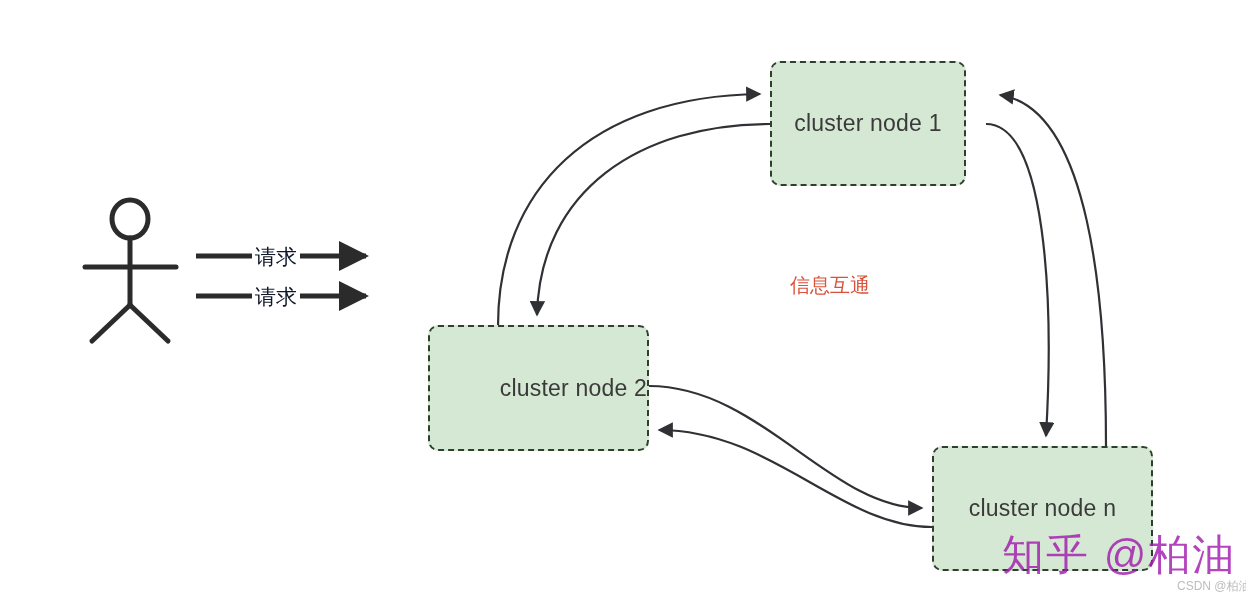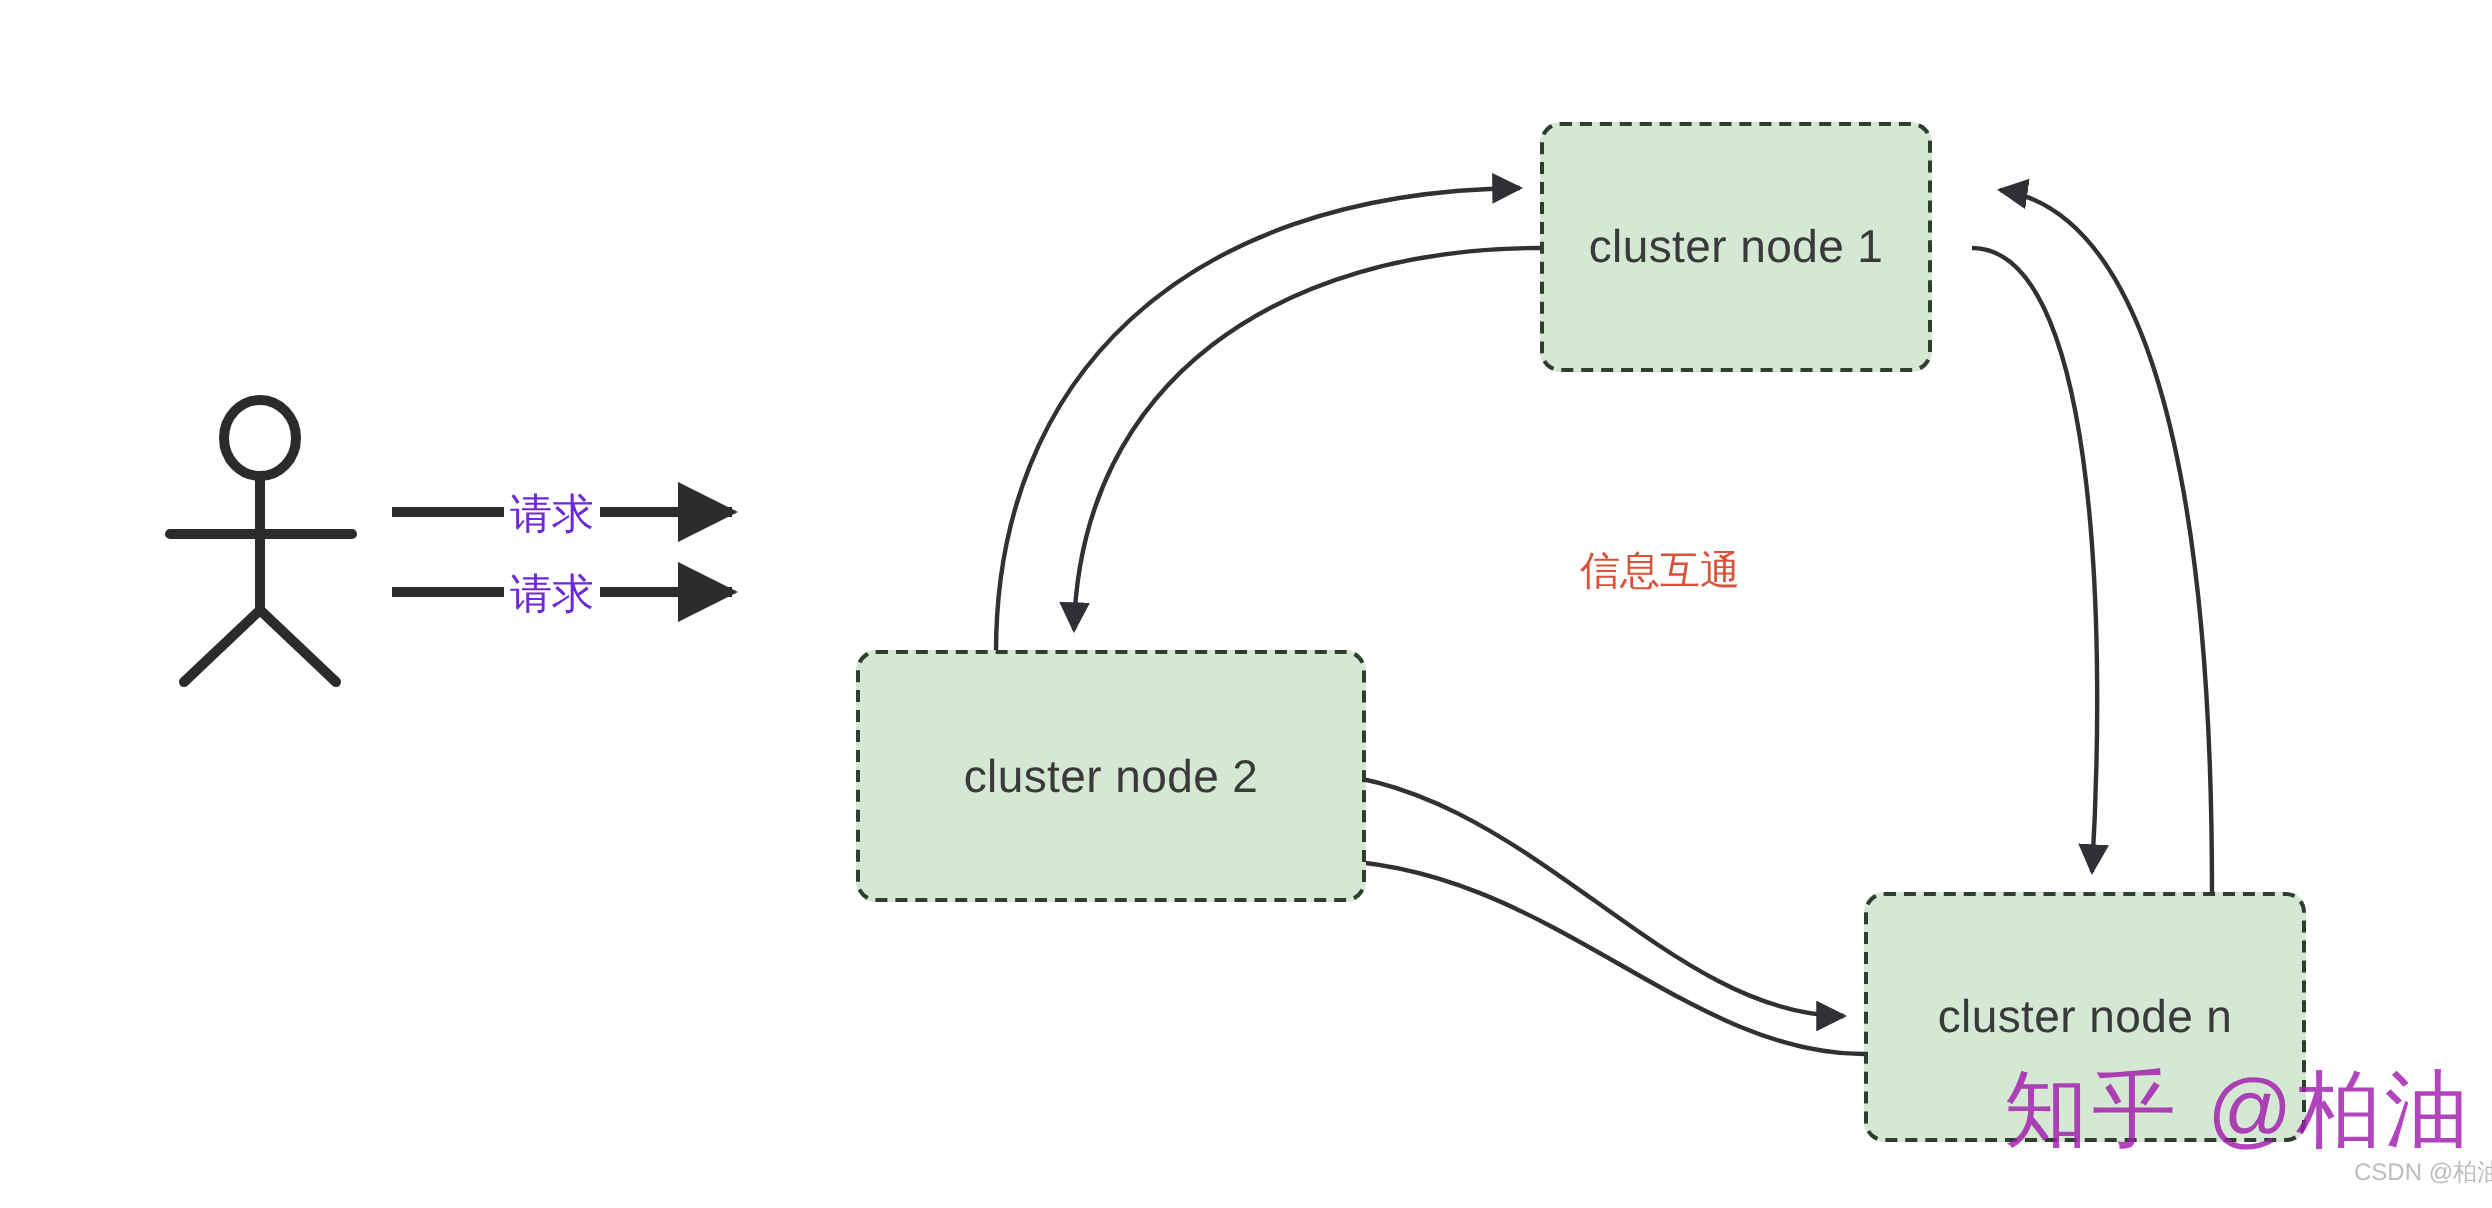--- a/index.html
+++ b/index.html
@@ -31,36 +31,36 @@
     justify-content: center;
     z-index: 3;
   }
   .node-label {
     font-size: 23px;
     color: #3a3a3a;
     letter-spacing: 0.2px;
     white-space: nowrap;
   }
   #node-1 { left: 770px; top: 61px;  width: 196px; height: 125px; }
-  #node-2 { left: 428px; top: 325px; width: 255px; height: 126px; }
+  #node-2 { left: 428px; top: 325px; width: 221px; height: 126px; justify-content: flex-end; }
   #node-n { left: 932px; top: 446px; width: 221px; height: 125px; }
 
   #info-label {
     position: absolute;
     left: 790px;
     top: 272px;
     font-size: 20px;
     color: #d9533b;
     white-space: nowrap;
     z-index: 4;
   }
   .req-label {
     position: absolute;
     font-size: 21px;
-    color: #6d28d9;
+    color: #0f172a;
     white-space: nowrap;
     z-index: 5;
     background: #ffffff;
     padding: 0 3px;
   }
   #req-label-1 { left: 252px; top: 243px; }
   #req-label-2 { left: 252px; top: 283px; }
 
   #zhihu-watermark {
     position: absolute;

